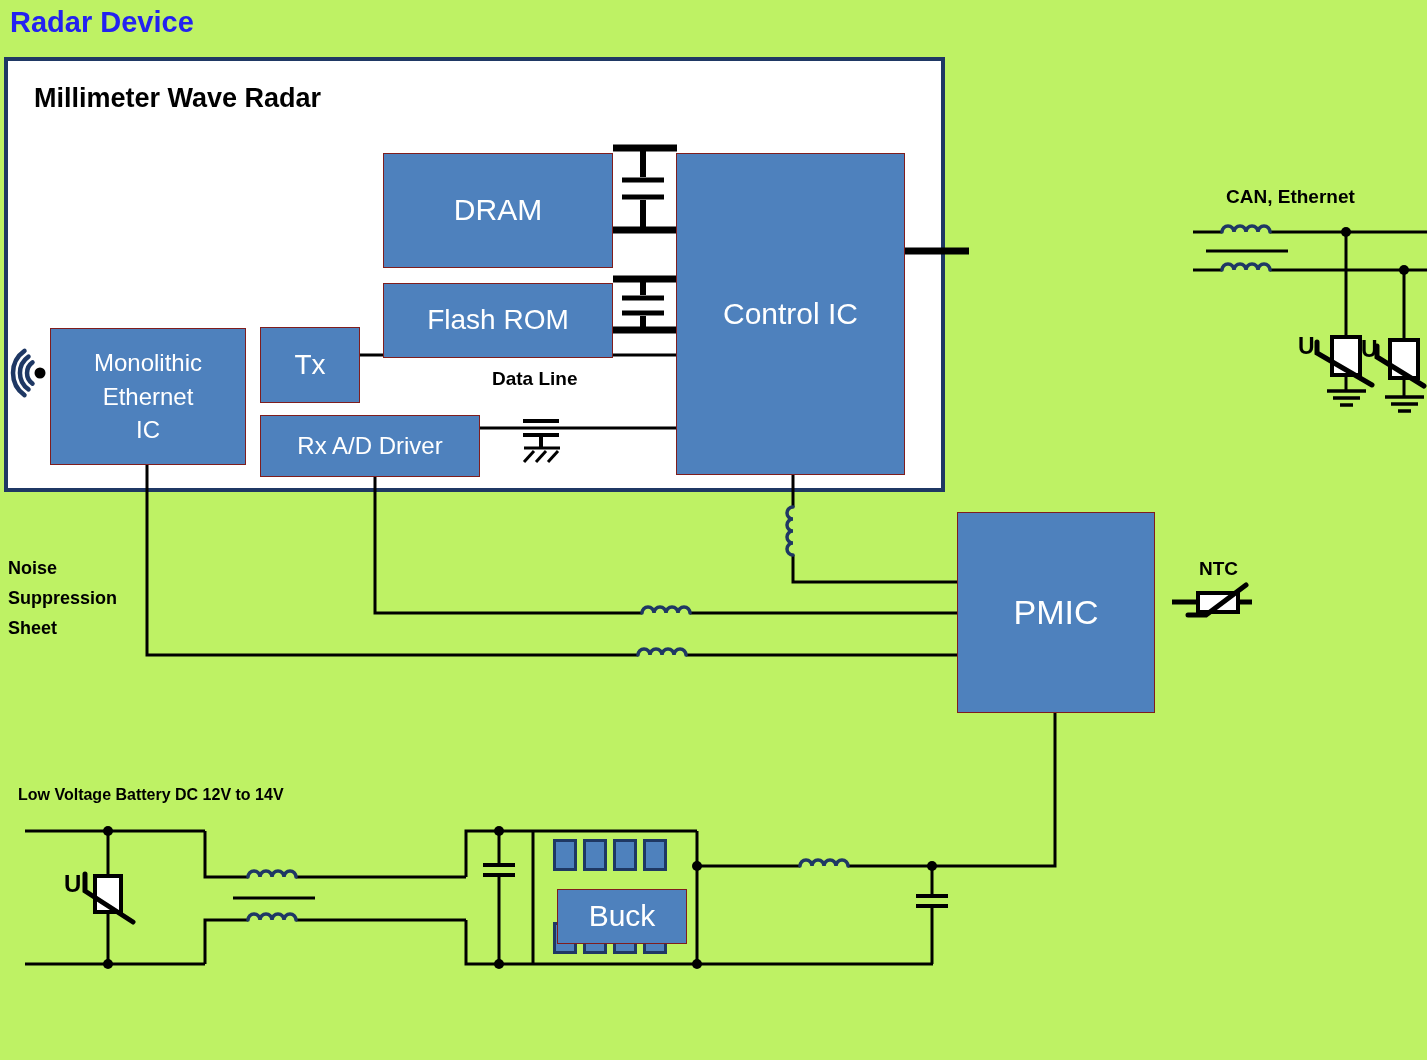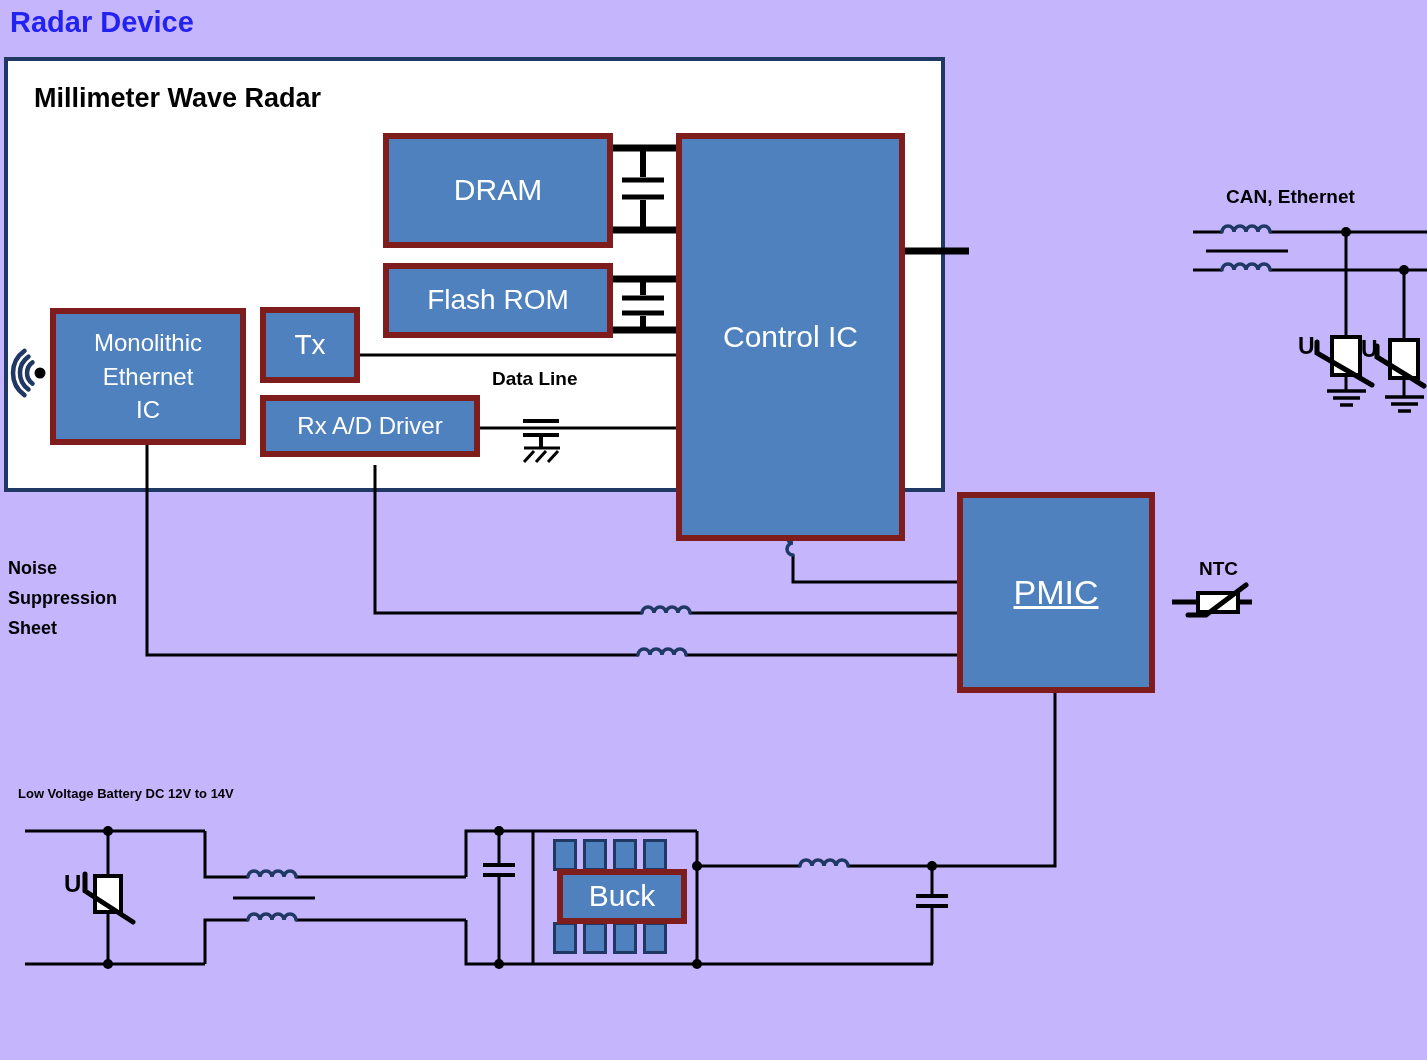--- a/index.html
+++ b/index.html
@@ -1,24 +1,24 @@
 <!DOCTYPE html>
 <html><head>
 <meta charset="utf-8">
 <style>
   html,body{margin:0;padding:0;background:#fff;}
-  #stage{position:relative;width:1427px;height:1060px;background:#c4b5fd;overflow:hidden;
+  #stage{position:relative;width:1427px;height:1060px;background:#bef264;overflow:hidden;
          font-family:"Liberation Sans", sans-serif;}
   svg.overlay{position:absolute;left:0;top:0;z-index:1;}
   .outerbox{position:absolute;left:4px;top:57px;width:941px;height:435px;
             border:4px solid #1F3864;background:#fff;box-sizing:border-box;z-index:0;}
   .outerbox .obl{position:absolute;left:26px;top:22px;font-size:27px;font-weight:bold;color:#000;}
-  .box{position:absolute;background:#4E81BD;border:6px solid #7f1d1d;box-sizing:border-box;
+  .box{position:absolute;background:#4E81BD;border:1px solid #7f1d1d;box-sizing:border-box;
        color:#fff;display:flex;flex-direction:column;align-items:center;justify-content:center;
-       text-align:center;z-index:2;line-height:1.15;}
+       text-align:center;z-index:2;line-height:1.15;margin-top:20px;}
   .pin{position:absolute;width:24px;height:32px;background:#4E81BD;border:3px solid #1F3864;
        box-sizing:border-box;z-index:2;}
   .lbl{position:absolute;color:#000;font-weight:bold;z-index:3;white-space:nowrap;}
   .title{position:absolute;left:10px;top:6px;font-size:29px;font-weight:bold;color:#2322F0;z-index:3;}
 </style>
 </head>
 <body>
 
 <div id="stage">
 
@@ -189,40 +189,40 @@
   </svg>
 
   <div class="box" style="left:383px;top:133px;width:230px;height:115px;font-size:30px;">
     <span>DRAM</span>
   </div>
 
   <div class="box" style="left:383px;top:263px;width:230px;height:75px;font-size:28px;">
     <span>Flash ROM</span>
   </div>
 
-  <div class="box" style="left:676px;top:133px;width:229px;height:408px;font-size:30px;">
+  <div class="box" style="left:676px;top:133px;width:229px;height:322px;font-size:30px;">
     <span>Control IC</span>
   </div>
 
   <div class="box" style="left:260px;top:307px;width:100px;height:76px;font-size:28px;text-align:center;">
     <span>Tx</span>
   </div>
 
   <div class="box" style="left:260px;top:395px;width:220px;height:62px;font-size:24px;">
     <span>Rx A/D Driver</span>
   </div>
 
   <div class="box" style="left:50px;top:308px;width:196px;height:137px;font-size:24px;line-height:1.4;">
     <span>Monolithic</span>
     <span>Ethernet</span>
     <span>IC</span>
   </div>
 
 
-  <div class="box" style="left:957px;top:492px;width:198px;height:201px;font-size:34px;text-decoration:underline;">
+  <div class="box" style="left:957px;top:492px;width:198px;height:201px;font-size:34px;">
     <span>PMIC</span>
   </div>
 
   <div class="pin" style="left:553px;top:839px;"></div>
   <div class="pin" style="left:583px;top:839px;"></div>
   <div class="pin" style="left:613px;top:839px;"></div>
   <div class="pin" style="left:643px;top:839px;"></div>
   <div class="pin" style="left:553px;top:922px;"></div>
   <div class="pin" style="left:583px;top:922px;"></div>
   <div class="pin" style="left:613px;top:922px;"></div>
@@ -236,19 +236,19 @@
   <div class="lbl" style="left:1226px;top:186px;font-size:19px;">CAN, Ethernet</div>
 
   <div class="lbl" style="left:1199px;top:558px;font-size:19px;">NTC</div>
 
   <div class="lbl" style="left:8px;top:553px;width:130px;font-size:18px;line-height:30px;text-align:left;white-space:normal;">
     <div>Noise</div>
     <div>Suppression</div>
     <div>Sheet</div>
   </div>
 
-  <div class="lbl" style="left:18px;top:786px;font-size:13px;">Low Voltage Battery DC 12V to 14V</div>
+  <div class="lbl" style="left:18px;top:786px;font-size:16px;">Low Voltage Battery DC 12V to 14V</div>
 
   <div class="lbl" style="left:64px;top:870px;font-size:24px;">U</div>
   <div class="lbl" style="left:1298px;top:333px;font-size:23px;">U</div>
   <div class="lbl" style="left:1361px;top:336px;font-size:23px;">U</div>
 
 </div>
 
 </body></html>

